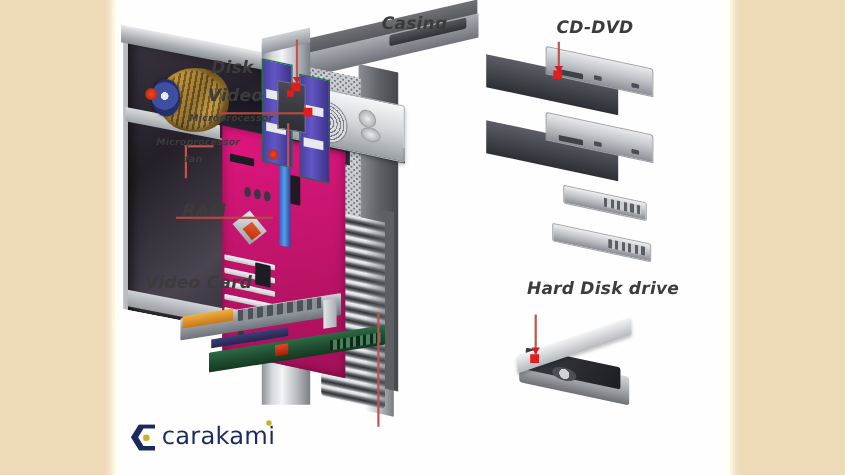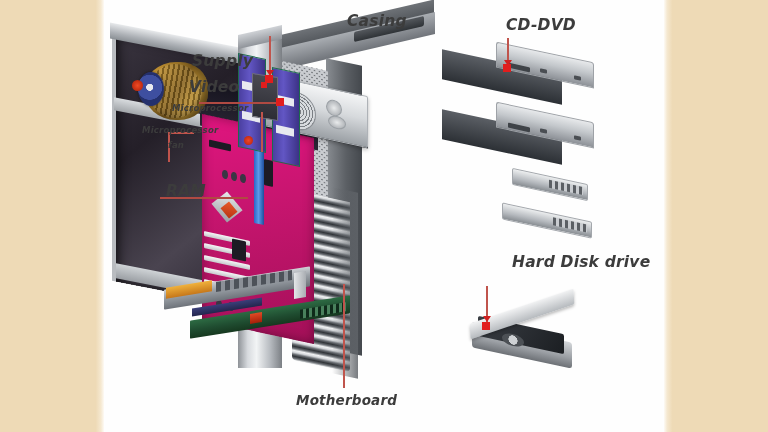--- a/index.html
+++ b/index.html
@@ -493,31 +493,41 @@
     <div class="lead v" style="left:382px;top:286px;height:36px;"></div>
     <div class="arrowdown" style="left:378.5px;top:316px;"></div>
     <div class="dot" style="left:378px;top:322px;"></div>
 
     <div class="lead v" style="left:239px;top:284px;height:104px;background:#c0544c;width:2px;"></div>
 
     <div class="label l-big" style="left:243px;top:12px;">Casing</div>
 
     <div class="label l-big" style="left:402px;top:16px;">CD-DVD</div>
 
-    <div class="label l-big" style="left:88px;top:52px;">Supply</div>
+    <div class="label l-big" style="left:88px;top:52px;">Disk</div>
     <div class="label l-big" style="left:85px;top:78px;">Video</div>
 
     <div class="label l-sm" style="left:68px;top:103px;">Microprocessor</div>
 
     <div class="label l-sm" style="left:38px;top:125px;">Microprocessor</div>
     <div class="label l-sm" style="left:64px;top:140px;">fan</div>
 
     <div class="label l-big" style="left:62px;top:182px;">RAM</div>
 
-
-
-    <div class="label l-big" style="left:408px;top:253px;">Hard Disk drive</div>
-
-    <div class="label l-mid" style="left:192px;top:392px;">Motherboard</div>
+    <div class="label l-big" style="left:28px;top:248px;">Video Card</div>
+
+
+    <div class="label l-big" style="left:375px;top:253px;">Hard Disk drive</div>
+
   </div>
 
+  <div class="logo">
+    <div class="logo-mark">
+      <div class="logo-c"></div>
+      <div class="logo-dot"></div>
+    </div>
+    <div class="logo-text">
+      <span>carakami</span>
+      <span class="logo-i-dot"></span>
+    </div>
+  </div>
 
 </div>
 
 </body></html>

